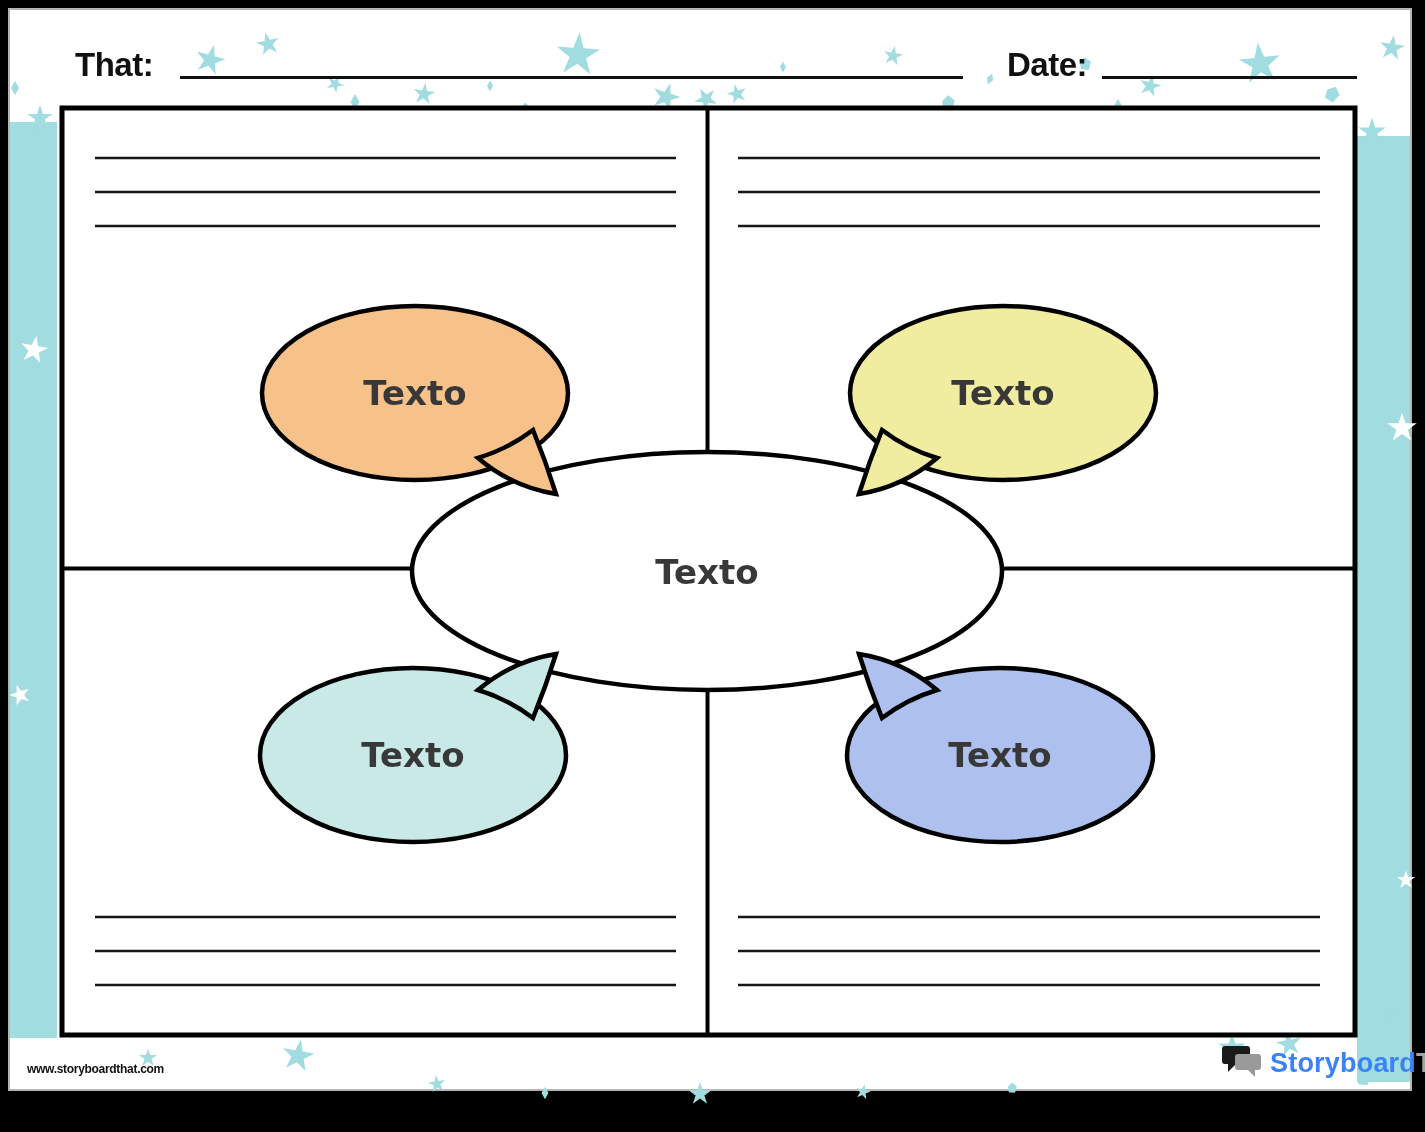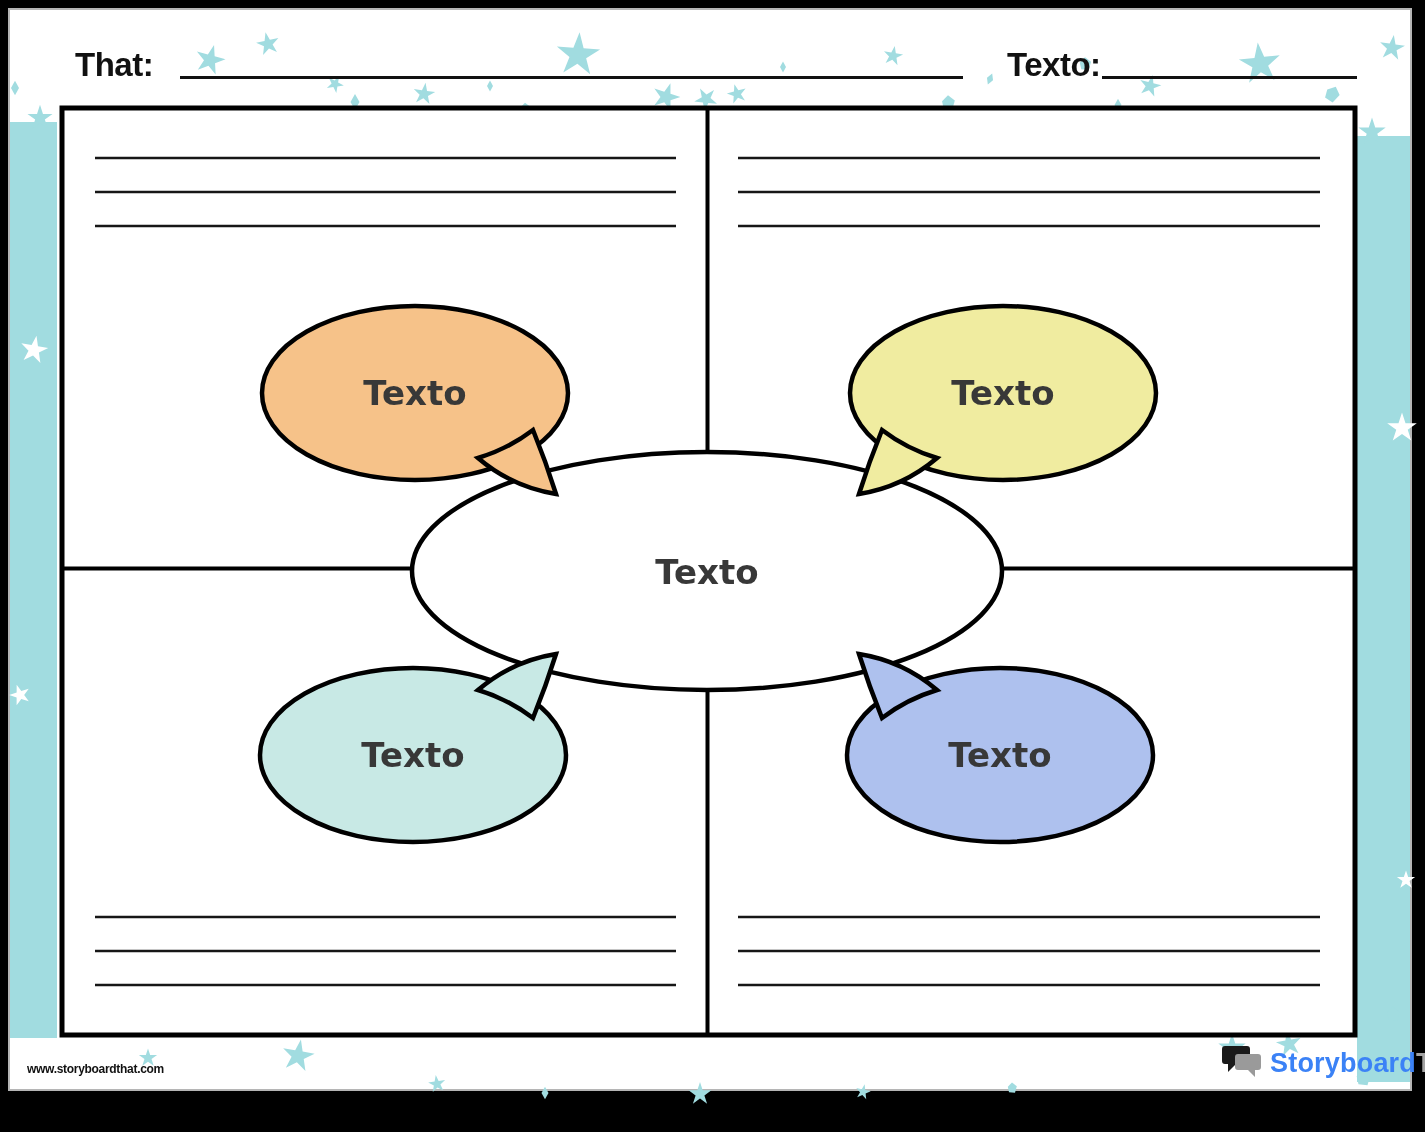--- a/index.html
+++ b/index.html
@@ -193,21 +193,21 @@
 
     <g fill="#aec1ee">
       <ellipse class="bubble-stroke" cx="1000" cy="755" rx="153" ry="87"></ellipse>
       <path class="bubble-stroke" d="M 937 690 Q 903 661 859 654 Q 869 686 882 718 Q 907 699 937 690 Z"></path>
       <text class="diagram-text" x="1000" y="767">Texto</text>
     </g>
   </svg>
 
   <div class="hdr-label" style="left:75px; top:46px;">That:</div>
   <div class="hdr-line" style="left:180px; top:76px; width:783px;"></div>
-  <div class="hdr-label" style="left:1007px; top:46px;">Texto:</div>
+  <div class="hdr-label" style="left:1007px; top:46px;">Date:</div>
   <div class="hdr-line" style="left:1102px; top:76px; width:255px;"></div>
 
   <div class="footer-url">www.storyboardthat.com</div>
 
   <div class="logo">
     <svg width="40" height="38" viewBox="0 0 40 38">
       <path d="M3 2 h22 a3 3 0 0 1 3 3 v12 a3 3 0 0 1 -3 3 h-11 l-8 8 v-8 h-3 a3 3 0 0 1 -3 -3 v-12 a3 3 0 0 1 3 -3 Z" fill="#1a1a1a"></path>
       <path d="M16 10 h20 a3 3 0 0 1 3 3 v10 a3 3 0 0 1 -3 3 h-3 v7 l-7 -7 h-10 a3 3 0 0 1 -3 -3 v-10 a3 3 0 0 1 3 -3 Z" fill="#9a9a9a"></path>
     </svg>
     <div class="logo-text"><span class="p1">Storyboard</span><span class="p2">That</span></div>

